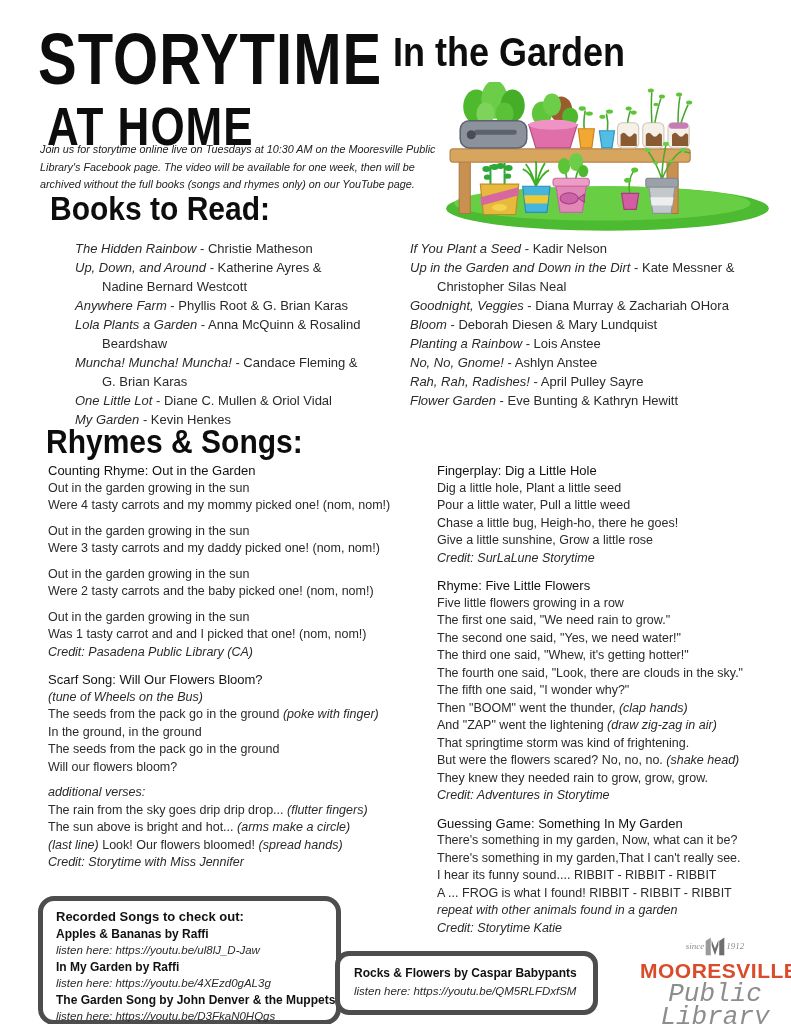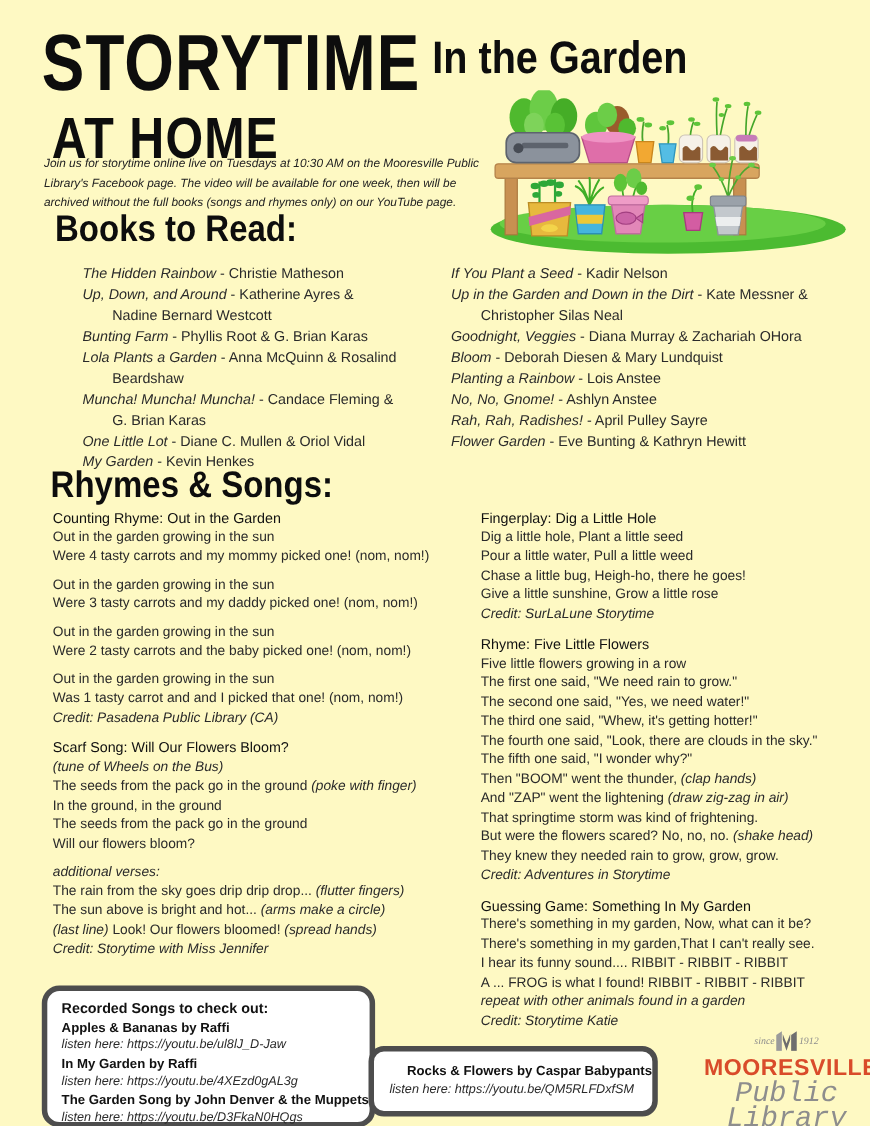--- a/index.html
+++ b/index.html
@@ -1,16 +1,16 @@
 <!DOCTYPE html>
 <html><head>
 <meta charset="utf-8">
 <style>
   html,body{margin:0;padding:0;background:#e8e8e8;}
-  .page{position:relative;width:791px;height:1024px;background:#fef9c3;margin:0 auto;
+  .page{position:relative;width:791px;height:1024px;background:#ffffff;margin:0 auto;
         font-family:"Liberation Sans",sans-serif;color:#2a2a2a;overflow:hidden;}
   .abs{position:absolute;}
   .brush{font-weight:bold;color:#0d0d0d;transform-origin:left top;}
   #title1{left:38px;top:16px;font-size:58px;letter-spacing:1px;transform:scaleY(1.25);white-space:nowrap;}
   #title2{left:47px;top:97px;font-size:44px;letter-spacing:1px;transform:scaleY(1.2);white-space:nowrap;}
   #theme-title{left:393px;top:28px;font-size:36px;transform:scaleY(1.15);white-space:nowrap;}
   #intro{left:40px;top:141px;font-size:10.8px;font-style:italic;line-height:17.6px;white-space:nowrap;color:#222;}
   #books-heading{left:50px;top:190px;font-size:30px;transform:scaleY(1.12);white-space:nowrap;}
   #rhymes-heading{left:46px;top:423px;font-size:30px;transform:scaleY(1.12);white-space:nowrap;}
   #garden{left:438px;top:82px;width:348px;height:152px;}
@@ -26,21 +26,21 @@
   .rhyme-line{font-size:12.5px;line-height:17.5px;white-space:nowrap;}
   .it{font-style:italic;}
   .stanza-gap{height:8px;}
   #recorded-box{left:38px;top:896px;width:303px;height:129px;box-sizing:border-box;
       border:5px solid #4d4d4d;border-radius:16px;background:#fff;padding:7px 3px 6px 13px;z-index:2;}
   #recorded-heading{font-size:13px;font-weight:bold;line-height:17.5px;white-space:nowrap;color:#111;}
   .song-name{font-size:12px;font-weight:bold;line-height:16.5px;white-space:nowrap;color:#111;}
   .song-link{font-size:11.5px;font-style:italic;line-height:16.5px;white-space:nowrap;}
   #rocks-box{left:335px;top:951px;width:263px;height:64px;box-sizing:border-box;
       border:5px solid #4d4d4d;border-radius:14px;background:#fff;padding:8px 4px 4px 14px;z-index:3;}
-  #rocks-name{font-size:12px;font-weight:bold;line-height:18px;white-space:nowrap;color:#111;margin-left:16px;}
+  #rocks-name{font-size:12px;font-weight:bold;line-height:18px;white-space:nowrap;color:#111;}
   #rocks-link{font-size:11.5px;font-style:italic;line-height:18px;white-space:nowrap;}
   #logo{left:640px;top:934px;width:150px;text-align:center;}
   .logo-top{display:flex;align-items:center;justify-content:center;gap:0;
       font-family:"Liberation Serif",serif;font-style:italic;font-size:9px;color:#8d8d8d;}
   #logo-name{font-size:21px;font-weight:bold;letter-spacing:0.5px;line-height:25px;}
   #logo-sub{font-family:Liberation Mono, monospace;font-style:italic;font-size:26px;line-height:23px;}
 </style>
 </head>
 <body>
 
@@ -172,21 +172,21 @@
   <div class="abs brush" id="books-heading">Books to Read:</div>
   <div class="abs" id="books-left">
       <div class="book-item">
         <div class="book-line"><span class="book-title">The Hidden Rainbow</span><span class="book-author"> - Christie Matheson</span></div>
       </div>
       <div class="book-item">
         <div class="book-line"><span class="book-title">Up, Down, and Around</span><span class="book-author"> - Katherine Ayres &amp;</span></div>
         <div class="book-line book-cont">Nadine Bernard Westcott</div>
       </div>
       <div class="book-item">
-        <div class="book-line"><span class="book-title">Bunting Farm</span><span class="book-author"> - Phyllis Root &amp; G. Brian Karas</span></div>
+        <div class="book-line"><span class="book-title">Anywhere Farm</span><span class="book-author"> - Phyllis Root &amp; G. Brian Karas</span></div>
       </div>
       <div class="book-item">
         <div class="book-line"><span class="book-title">Lola Plants a Garden</span><span class="book-author"> - Anna McQuinn &amp; Rosalind</span></div>
         <div class="book-line book-cont">Beardshaw</div>
       </div>
       <div class="book-item">
         <div class="book-line"><span class="book-title">Muncha! Muncha! Muncha!</span><span class="book-author"> - Candace Fleming &amp;</span></div>
         <div class="book-line book-cont">G. Brian Karas</div>
       </div>
       <div class="book-item">

